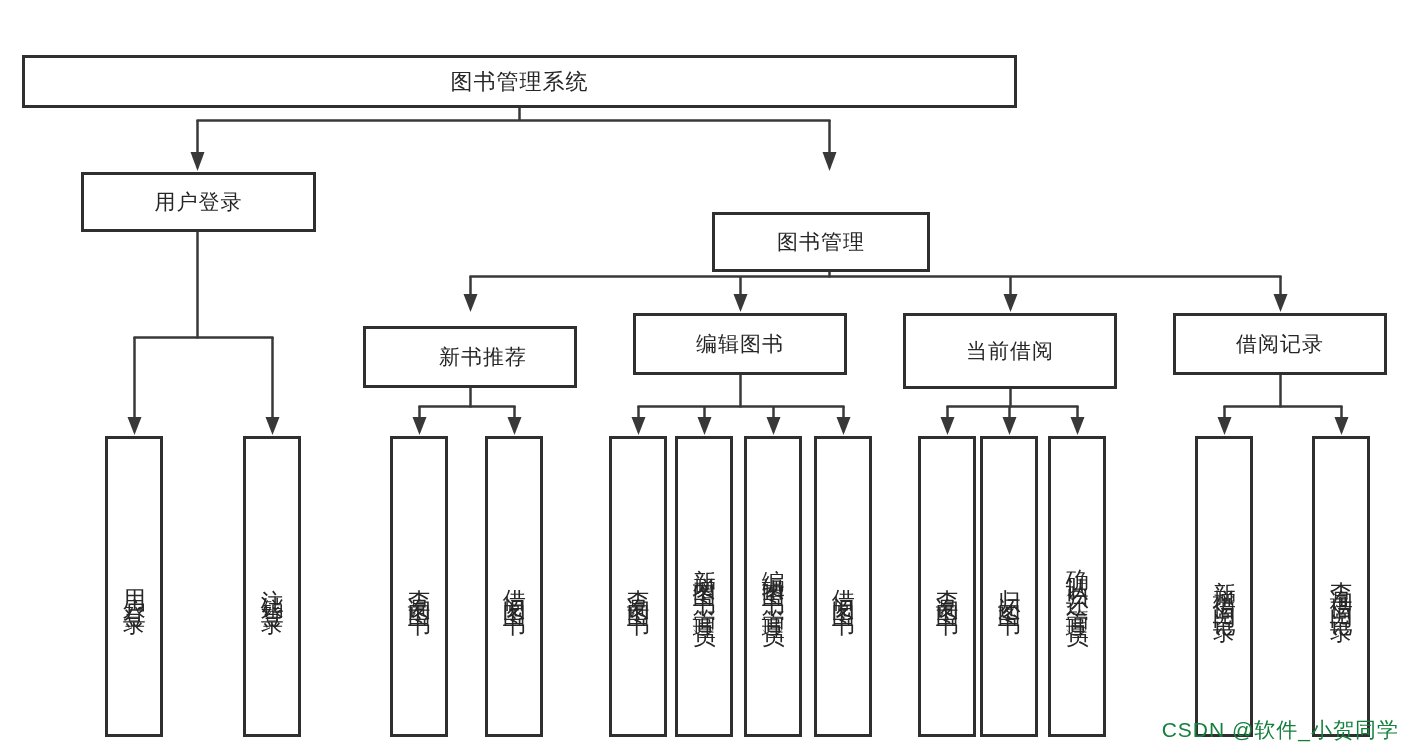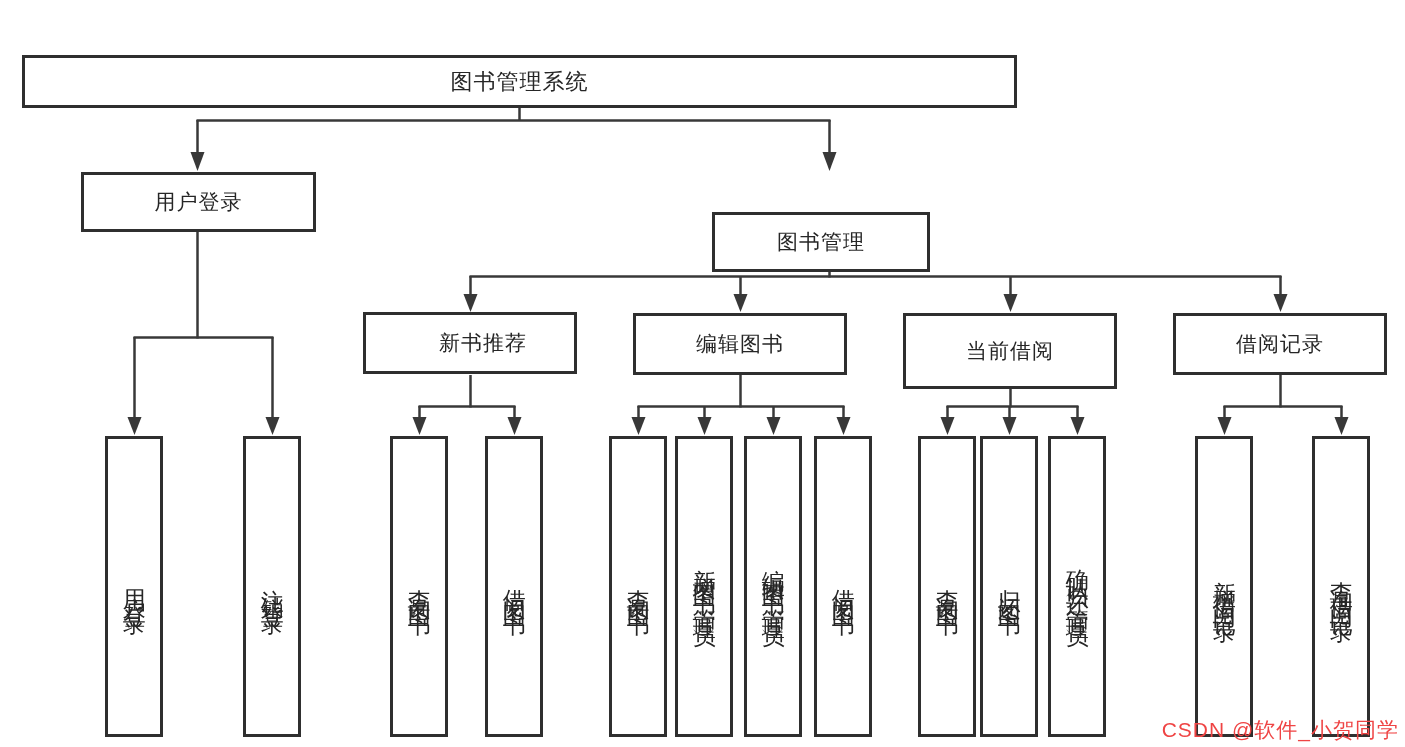--- a/index.html
+++ b/index.html
@@ -13,21 +13,21 @@
     display:flex;align-items:center;justify-content:center;z-index:2;
   }
   .hlabel{font-size:21px;letter-spacing:1px;white-space:nowrap;}
   .root .hlabel{font-size:22px;}
   .vbox .vlabel{
     writing-mode:vertical-rl;text-orientation:mixed;
     font-size:23px;letter-spacing:8px;line-height:1.1;white-space:nowrap;
   }
   .watermark{
     position:absolute;right:6px;bottom:3px;z-index:3;
-    font-size:21px;color:#ef4444;letter-spacing:1px;white-space:nowrap;
+    font-size:21px;color:#15803d;letter-spacing:1px;white-space:nowrap;
   }
 </style>
 </head>
 <body>
 
 <div id="stage">
 
   <svg id="connectors" width="1405" height="747" viewBox="0 0 1405 747">
 
     <g stroke="#383838" stroke-width="2.5" fill="none">
@@ -122,21 +122,21 @@
     <span class="hlabel">图书管理系统</span>
   </div>
 
   <div class="box" style="left:81px;top:172px;width:235px;height:60px;">
     <span class="hlabel">用户登录</span>
   </div>
   <div class="box" style="left:712px;top:172px;width:218px;height:60px;margin-top:40px;">
     <span class="hlabel">图书管理</span>
   </div>
 
-  <div class="box" style="left:363px;top:312px;width:214px;height:62px;padding-left:26px;">
+  <div class="box" style="left:363px;top:326px;width:214px;height:62px;padding-left:26px;">
     <span class="hlabel">新书推荐</span>
   </div>
   <div class="box" style="left:633px;top:313px;width:214px;height:62px;">
     <span class="hlabel">编辑图书</span>
   </div>
   <div class="box" style="left:903px;top:313px;width:214px;height:76px;">
     <span class="hlabel">当前借阅</span>
   </div>
   <div class="box" style="left:1173px;top:313px;width:214px;height:62px;">
     <span class="hlabel">借阅记录</span>

